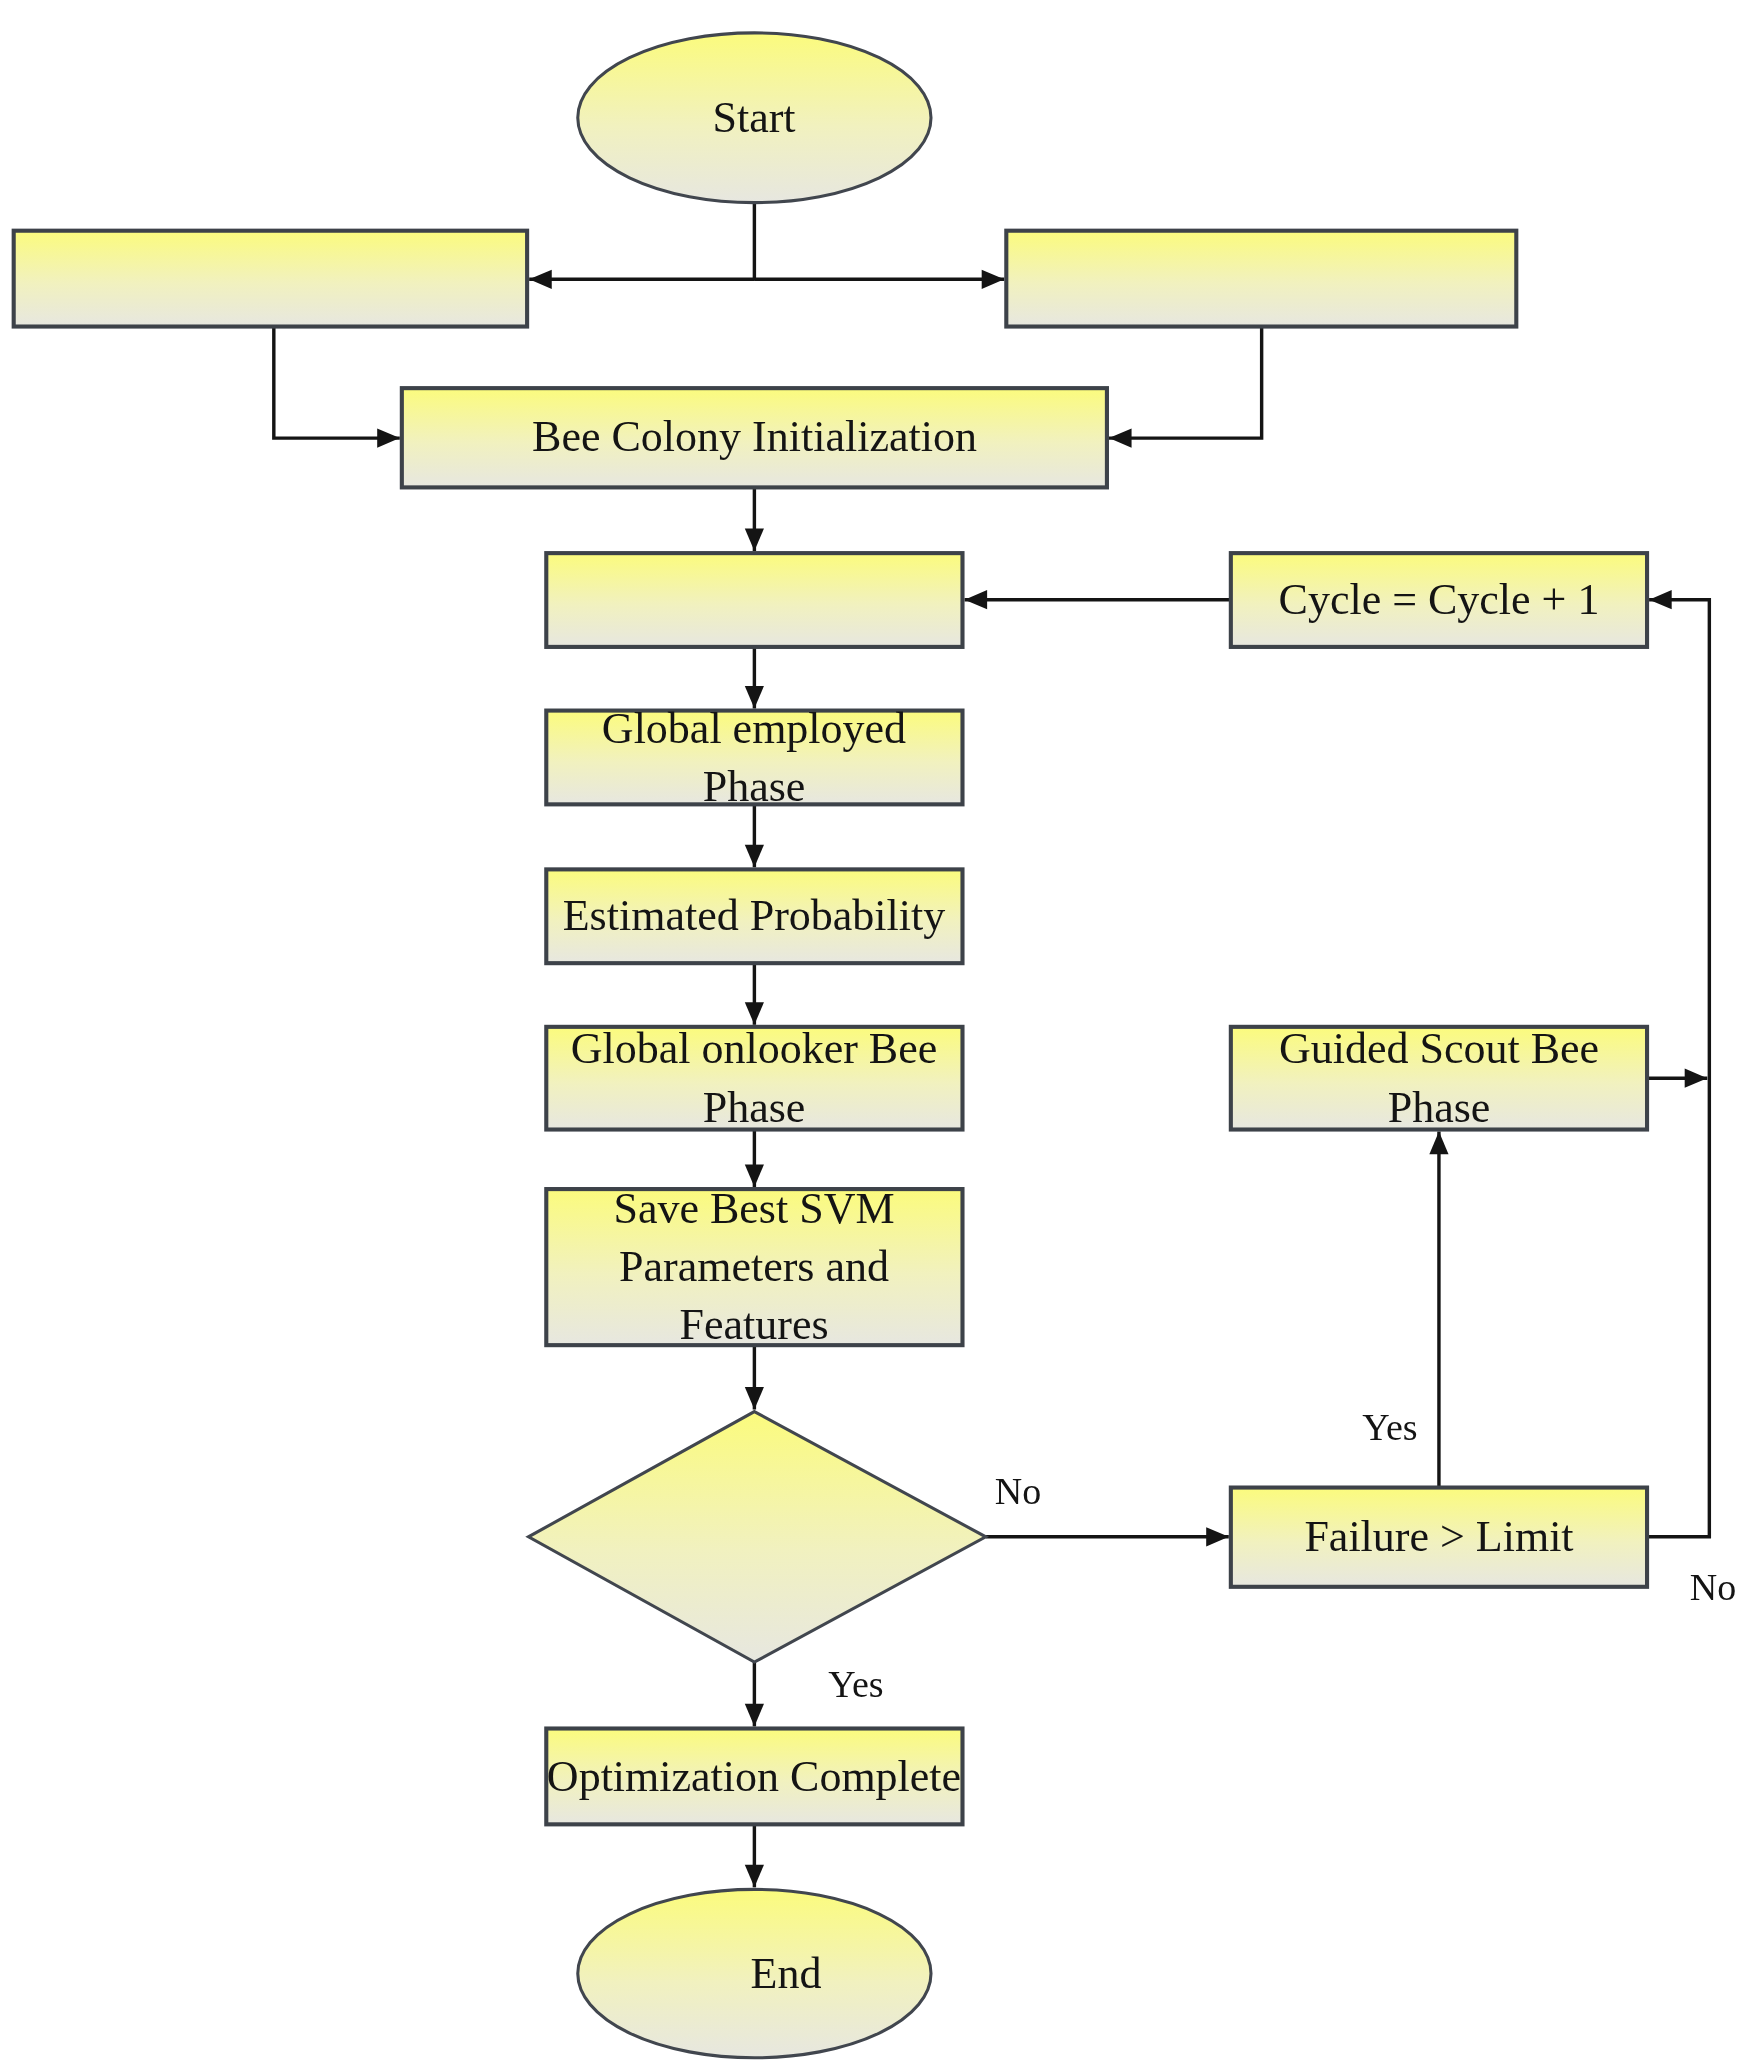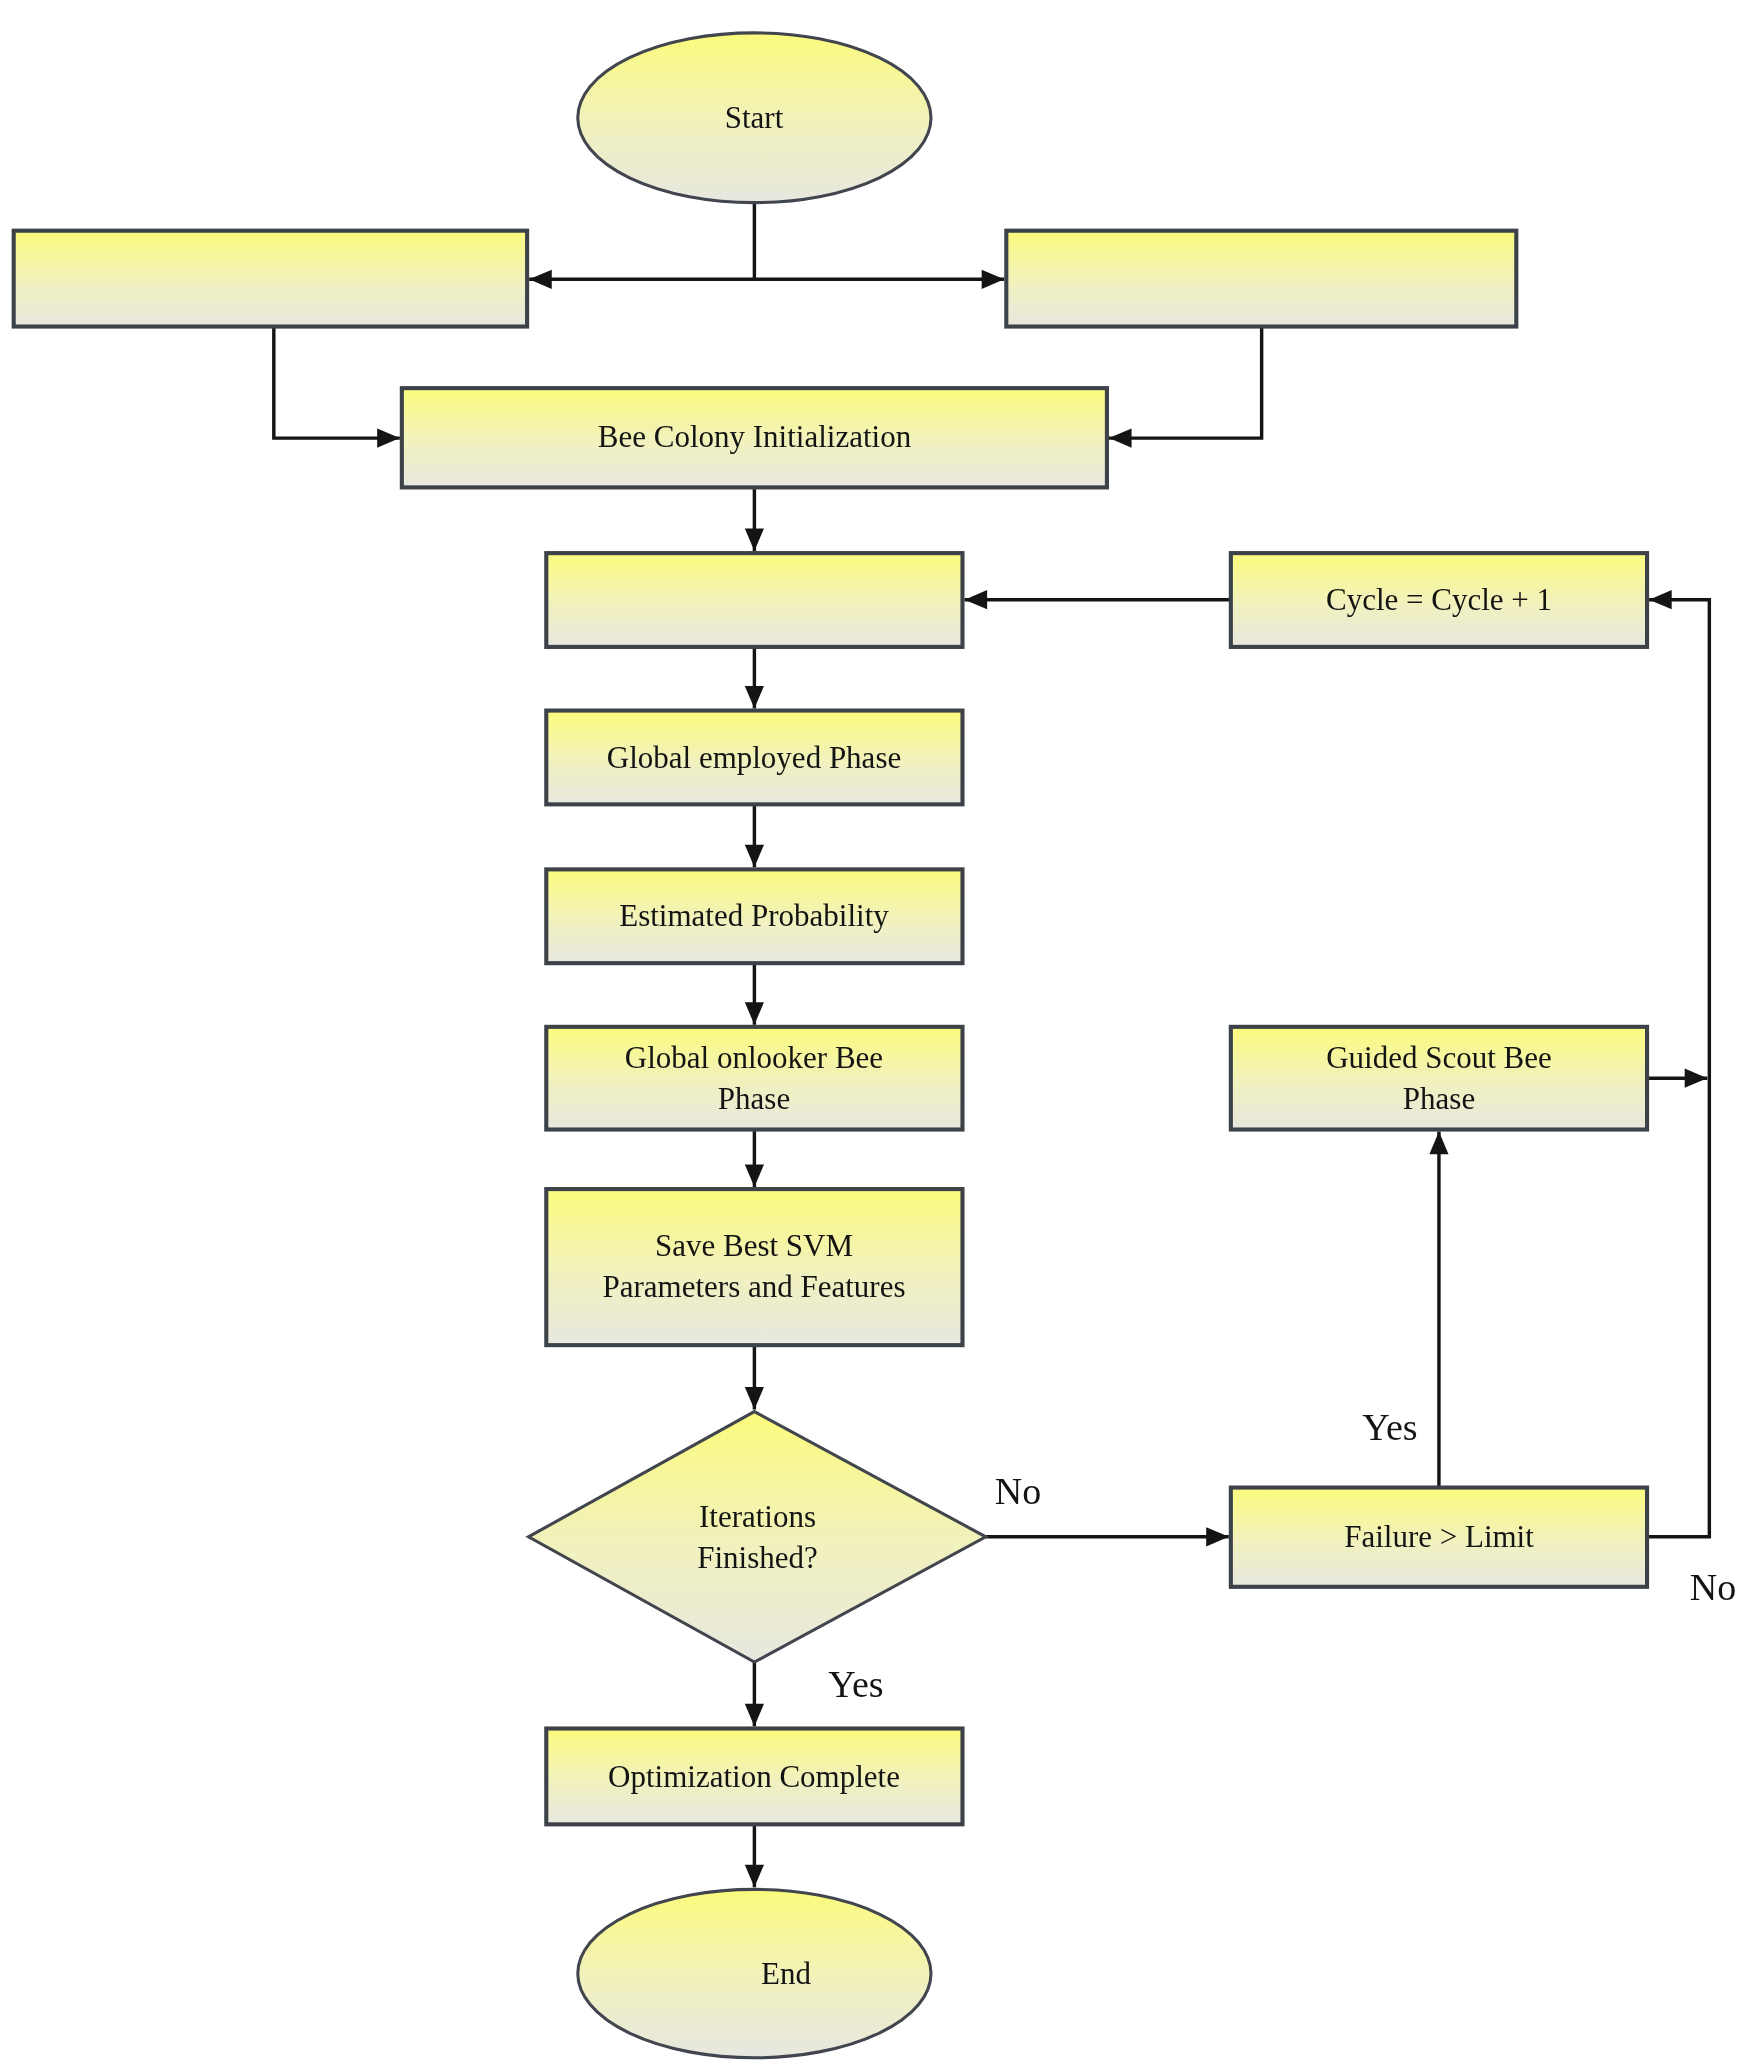--- a/index.html
+++ b/index.html
@@ -33,21 +33,21 @@
     fill: url(#nodeGrad);
     stroke: #41464e;
     stroke-width: 4.5;
   }
   .label {
     position: absolute;
     display: flex;
     align-items: center;
     justify-content: center;
     text-align: center;
-    font-size: 31px;
+    font-size: 44px;
     line-height: 1.32;
     color: #141414;
     white-space: pre-line;
     pointer-events: none;
   }
   .edge-label {
     position: absolute;
     transform: translate(-50%, -50%);
     font-size: 38px;
     color: #141414;
@@ -116,22 +116,20 @@
   <div class="label" style="left:402px; top:388px; width:705px; height:99px;">Bee Colony Initialization</div>
   <div class="label" style="left:1231px; top:553px; width:416px; height:94px;">Cycle = Cycle + 1</div>
   <div class="label" style="left:546px; top:711px; width:416px; height:94px;">Global employed Phase</div>
   <div class="label" style="left:546px; top:869px; width:416px; height:94px;">Estimated Probability</div>
   <div class="label" style="left:546px; top:1027px; width:416px; height:103px;">Global onlooker Bee
 Phase</div>
   <div class="label" style="left:1231px; top:1027px; width:416px; height:103px;">Guided Scout Bee
 Phase</div>
   <div class="label" style="left:546px; top:1189px; width:416px; height:156px;">Save Best SVM
 Parameters and Features</div>
-  <div class="label" style="left:529px; top:1412px; width:457px; height:251px;">Iterations
-Finished?</div>
   <div class="label" style="left:1231px; top:1488px; width:416px; height:99px;">Failure &gt; Limit</div>
   <div class="label" style="left:546px; top:1729px; width:416px; height:96px;">Optimization Complete</div>
   <div class="label" style="left:608px; top:1890px; width:356px; height:168px;">End</div>
 
   <div class="edge-label" style="left:1018px; top:1491px;">No</div>
   <div class="edge-label" style="left:856px; top:1684px;">Yes</div>
   <div class="edge-label" style="left:1390px; top:1427px;">Yes</div>
   <div class="edge-label" style="left:1713px; top:1587px;">No</div>
 
 </div>

